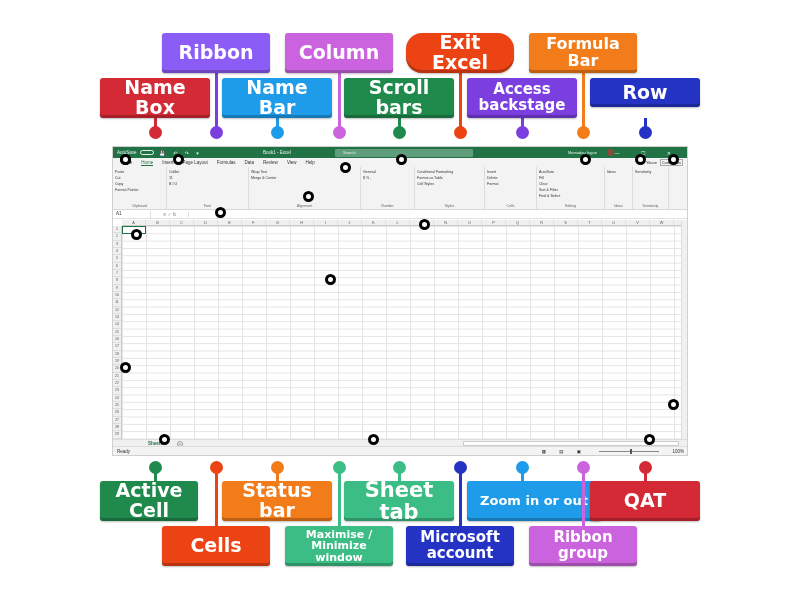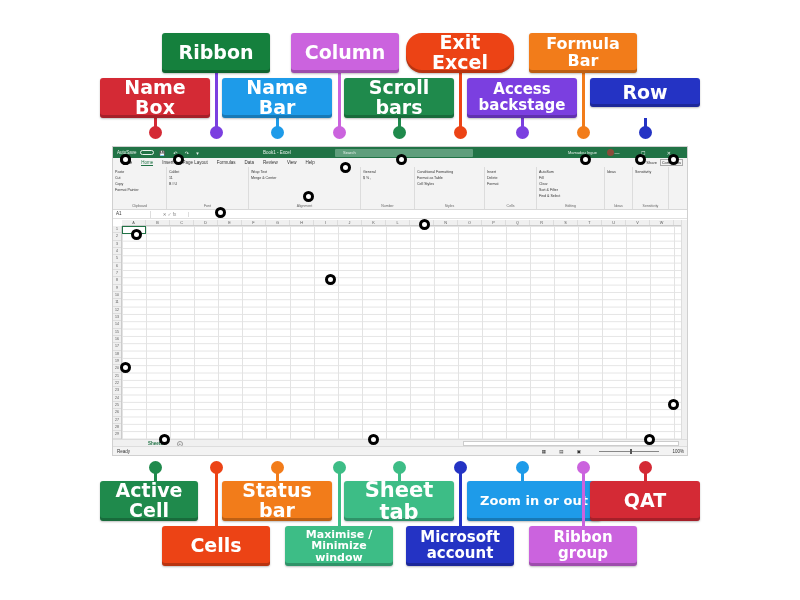--- a/index.html
+++ b/index.html
@@ -59,29 +59,29 @@
 </head>
 <body>
 
 <div id="labels">
     <div class="stem" style="background: rgb(212, 42, 53); left: 153.5px; top: 118px; height: 14px;"></div>
     <div class="dot" style="background: rgb(212, 42, 53); left: 148.5px; top: 126px;"></div>
     <div class="label" style="left: 100px; top: 78px; width: 110px; height: 40px; background: rgb(212, 42, 53); font-size: 19px;">Name Box</div>
     <div class="marker" style="left: 119.5px; top: 153.5px;"></div>
     <div class="stem" style="background: rgb(123, 63, 224); left: 214.5px; top: 73px; height: 59px;"></div>
     <div class="dot" style="background: rgb(123, 63, 224); left: 209.5px; top: 126px;"></div>
-    <div class="label" style="left: 162px; top: 33px; width: 108px; height: 40px; background: #15803d; font-size: 19px;">Ribbon</div>
+    <div class="label" style="left: 162px; top: 33px; width: 108px; height: 40px; background: #8b5cf6; font-size: 19px;">Ribbon</div>
     <div class="marker" style="left: 172.5px; top: 153.5px;"></div>
     <div class="stem" style="background: rgb(30, 155, 233); left: 275.5px; top: 118px; height: 14px;"></div>
     <div class="dot" style="background: rgb(30, 155, 233); left: 270.5px; top: 126px;"></div>
     <div class="label" style="left: 222px; top: 78px; width: 110px; height: 40px; background: rgb(30, 155, 233); font-size: 19px;">Name Bar</div>
     <div class="marker" style="left: 339.5px; top: 161.5px;"></div>
     <div class="stem" style="background: rgb(203, 99, 222); left: 337.5px; top: 73px; height: 59px;"></div>
     <div class="dot" style="background: rgb(203, 99, 222); left: 332.5px; top: 126px;"></div>
-    <div class="label" style="left: 291px; top: 33px; width: 108px; height: 40px; background: rgb(203, 99, 222); font-size: 19px;">Column</div>
+    <div class="label" style="left: 285px; top: 33px; width: 108px; height: 40px; background: rgb(203, 99, 222); font-size: 19px;">Column</div>
     <div class="marker" style="left: 418.5px; top: 218.5px;"></div>
     <div class="stem" style="background: rgb(31, 138, 76); left: 397.5px; top: 118px; height: 14px;"></div>
     <div class="dot" style="background: rgb(31, 138, 76); left: 392.5px; top: 126px;"></div>
     <div class="label" style="left: 344px; top: 78px; width: 110px; height: 40px; background: rgb(31, 138, 76); font-size: 19px;">Scroll bars</div>
     <div class="marker" style="left: 667.5px; top: 398.5px;"></div>
     <div class="stem" style="background: rgb(236, 67, 21); left: 458.5px; top: 73px; height: 59px;"></div>
     <div class="dot" style="background: rgb(236, 67, 21); left: 453.5px; top: 126px;"></div>
     <div class="label" style="left: 406px; top: 33px; width: 108px; height: 40px; background: rgb(236, 67, 21); font-size: 19px; border-radius: 16px;">Exit Excel</div>
     <div class="marker" style="left: 667.5px; top: 153.5px;"></div>
     <div class="stem" style="background: rgb(123, 63, 224); left: 520.5px; top: 118px; height: 14px;"></div>

